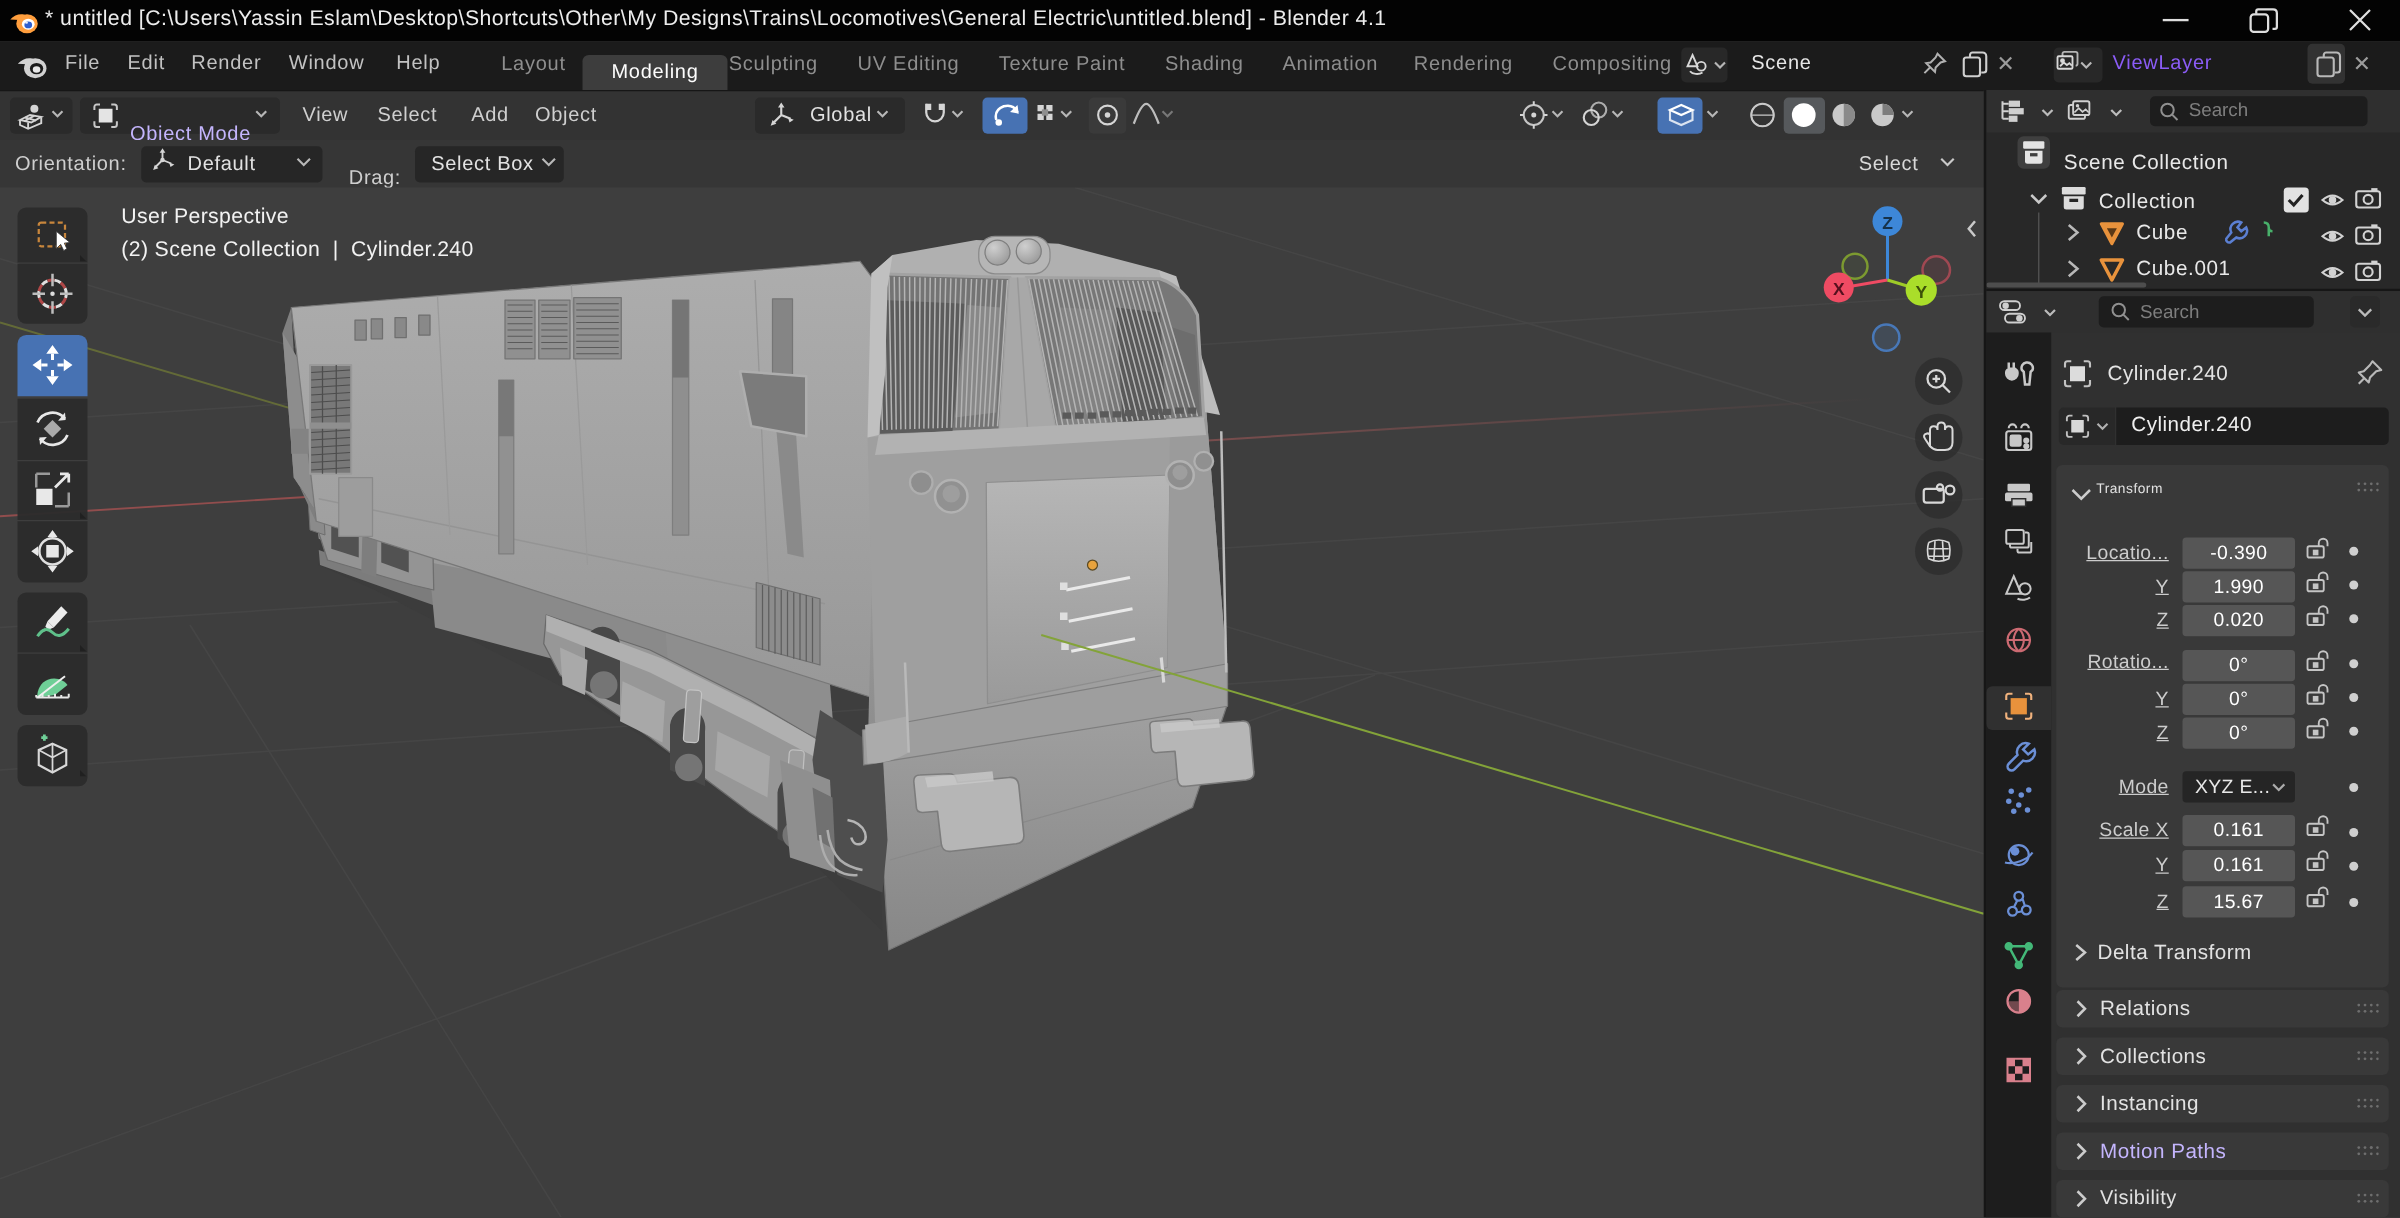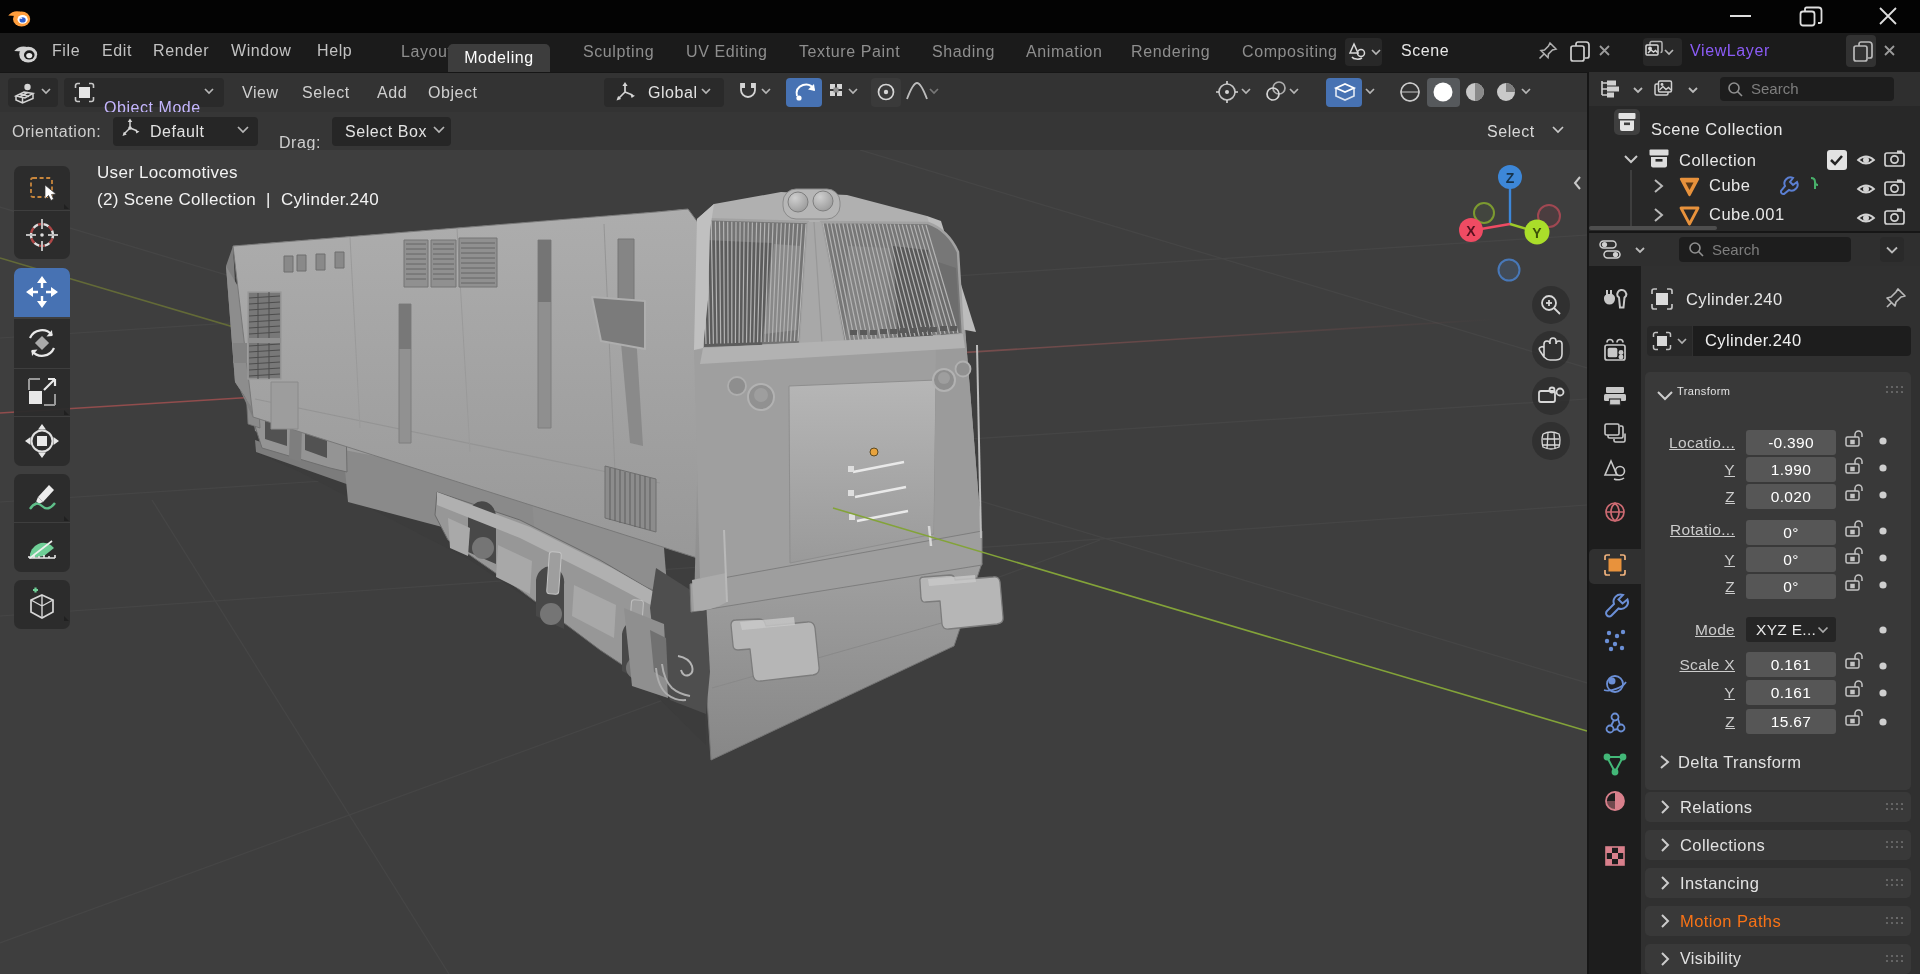--- a/index.html
+++ b/index.html
@@ -40,20 +40,21 @@
 <div id="stage">
 
 <div id="titlebar">
   <svg class="abs" style="left:7px;top:5px" width="24" height="24" viewBox="0 0 24 24">
     <path d="M1.2 10.6 C5 6.2 10.5 5.2 15 7.6 L11.8 10.2 Q11.2 10.8 12.2 11.2 L1.2 10.6 Z" fill="#ff9e3d"></path>
     <ellipse cx="14.6" cy="14" rx="8.6" ry="7.6" fill="#ff9e3d"></ellipse>
     <ellipse cx="15.6" cy="14.3" rx="5.1" ry="4.4" fill="#ffffff"></ellipse>
     <ellipse cx="15.6" cy="14.9" rx="3.1" ry="2.7" fill="#2f5fd0"></ellipse>
     <ellipse cx="14.2" cy="13.2" rx="1.2" ry="0.8" fill="#fff" opacity="0.9"></ellipse>
   </svg>
+  <div id="titletext">* untitled [C:\Users\Yassin Eslam\Desktop\Shortcuts\Other\My Designs\Trains\Locomotives\General Electric\untitled.blend] - Blender 4.1</div>
   <svg class="abs" style="left:1730px;top:15px" width="21" height="3">
         <rect width="21" height="2" fill="#dedede"></rect>
       </svg>
   <svg class="abs" style="left:1799px;top:6px" width="24" height="22" viewBox="0 0 24 22">
     <rect x="1.5" y="5.5" width="14" height="14" rx="2.5" fill="none" stroke="#dedede" stroke-width="1.8"></rect>
     <path d="M6 5 v-2 q0 -1.5 1.5 -1.5 h12 q3 0 3 3 v11 q0 1.5 -1.5 1.5 h-2" fill="none" stroke="#dedede" stroke-width="1.8"></path>
   </svg>
   <svg class="abs" style="left:1877px;top:5px" width="22" height="22" viewBox="0 0 22 22">
     <path d="M3 3 L19 19 M19 3 L3 19" stroke="#dedede" stroke-width="1.8"></path>
   </svg>
@@ -65,21 +66,21 @@
     <ellipse cx="14.6" cy="14" rx="8.6" ry="7.6" fill="#d2d2d2"></ellipse>
     <ellipse cx="15.6" cy="14.3" rx="5.1" ry="4.4" fill="#1b1b1b"></ellipse>
     <ellipse cx="15.6" cy="14.9" rx="2.9" ry="2.5" fill="#e8e8e8"></ellipse>
   </svg>
   <div class="menuitem" style="left:52px">File</div>
   <div class="menuitem" style="left:102px">Edit</div>
   <div class="menuitem" style="left:153px">Render</div>
   <div class="menuitem" style="left:231px">Window</div>
   <div class="menuitem" style="left:317px">Help</div>
   <div class="tab" style="left:401px">Layout</div>
-  <div class="tabactive" style="left:448px;width:102px;line-height:28px;">Modeling</div>
+  <div class="tabactive" style="left:466px;width:116px;line-height:28px;">Modeling</div>
   <div class="tab" style="left:583px">Sculpting</div>
   <div class="tab" style="left:686px">UV Editing</div>
   <div class="tab" style="left:799px">Texture Paint</div>
   <div class="tab" style="left:932px">Shading</div>
   <div class="tab" style="left:1026px">Animation</div>
   <div class="tab" style="left:1131px">Rendering</div>
   <div class="tab" style="left:1242px">Compositing</div>
 
   <div class="widgetbox" style="left:1345px;width:37px;"></div>
   <div class="menuitem" style="left:1401px;color:#e6e6e6">Scene</div>
@@ -526,21 +527,21 @@
           <line x1="1549" y1="300" x2="1549" y2="306"></line>
     <path d="M1544 357 l0 -9 m0 9 l0 -13 q0 -3 3 -3 q3 0 3 3 l0 -3 q0 -3 3 -3 q3 0 3 3 l0 3 q0 -3 3 -3 q3 0 3 3 l0 10 q0 6 -6 6 l-6 0 q-3 0 -6 -3 l-4 -6 q-2 -3 1 -4 q2 -1 3 1 Z" stroke-width="1.6"></path>
     <rect x="1539" y="391" width="16" height="11" rx="2"></rect>
     <circle cx="1560" cy="392" r="3.5"></circle>
           <circle cx="1552" cy="390" r="2.5"></circle>
     <path d="M1543 434 q8 -4 16 0 q2 6 0 13 q-8 4 -16 0 q-2 -7 0 -13 M1543 439 l16 0 M1543 445 l16 0 M1548 433 l-1 16 M1554 433 l1 16" stroke-width="1.3"></path>
   </g>
 
   <path d="M1580 177 l-5 6 l5 6" stroke="#c9c9c9" stroke-width="2" fill="none"></path>
   </svg>
-  <div class="abs" style="left:97px;top:13px;font-size:17px;letter-spacing:0.3px;color:#f2f2f2">User Locomotives</div>
+  <div class="abs" style="left:97px;top:13px;font-size:17px;letter-spacing:0.3px;color:#f2f2f2">User Perspective</div>
   <div class="abs" style="left:97px;top:40px;font-size:17px;letter-spacing:0.3px;color:#f2f2f2">(2) Scene Collection&nbsp; | &nbsp;Cylinder.240</div>
 
   <div class="tbtn" style="top:16px;height:44px;border-radius:7px 7px 0 0"></div>
   <div class="tbtn" style="top:61px;height:48px;border-radius:0 0 7px 7px"></div>
   <div class="tbtn" style="top:118px;height:49px;background:#4772b3;border-radius:7px 7px 0 0"></div>
   <div class="tbtn" style="top:169px;height:49px;border-radius:0"></div>
   <div class="tbtn" style="top:219px;height:47px;border-radius:0"></div>
   <div class="tbtn" style="top:267px;height:49px;border-radius:0 0 7px 7px"></div>
   <div class="tbtn" style="top:324px;height:48px;border-radius:7px 7px 0 0"></div>
   <div class="tbtn" style="top:373px;height:49px;border-radius:0 0 7px 7px"></div>
@@ -989,21 +990,21 @@
             <circle cx="2" cy="7" r="1.1"></circle>
             <circle cx="7" cy="7" r="1.1"></circle>
             <circle cx="12" cy="7" r="1.1"></circle>
             <circle cx="17" cy="7" r="1.1"></circle>
           </g>
         </svg>
     <div class="panel" style="top:673px;height:30px"></div>
     <svg class="abs" style="left:68px;top:680px" width="16" height="16">
           <path d="M5 2 l6 6 -6 6" stroke="#ccc" stroke-width="2" fill="none"></path>
         </svg>
-    <div class="abs" style="left:91px;top:679px;font-size:16.5px;letter-spacing:0.4px;color:#f97316">Motion Paths</div>
+    <div class="abs" style="left:91px;top:679px;font-size:16.5px;letter-spacing:0.4px;color:#c4b5fd">Motion Paths</div>
     <svg class="grip" style="left:296px;top:683px" viewBox="0 0 18 10">
           <g fill="#9a9a9a">
             <circle cx="2" cy="2" r="1.1"></circle>
             <circle cx="7" cy="2" r="1.1"></circle>
             <circle cx="12" c2="7" cy="2" r="1.1"></circle>
             <circle cx="12" cy="2" r="1.1"></circle>
             <circle cx="17" cy="2" r="1.1"></circle>
             <circle cx="2" cy="7" r="1.1"></circle>
             <circle cx="7" cy="7" r="1.1"></circle>
             <circle cx="12" cy="7" r="1.1"></circle>

